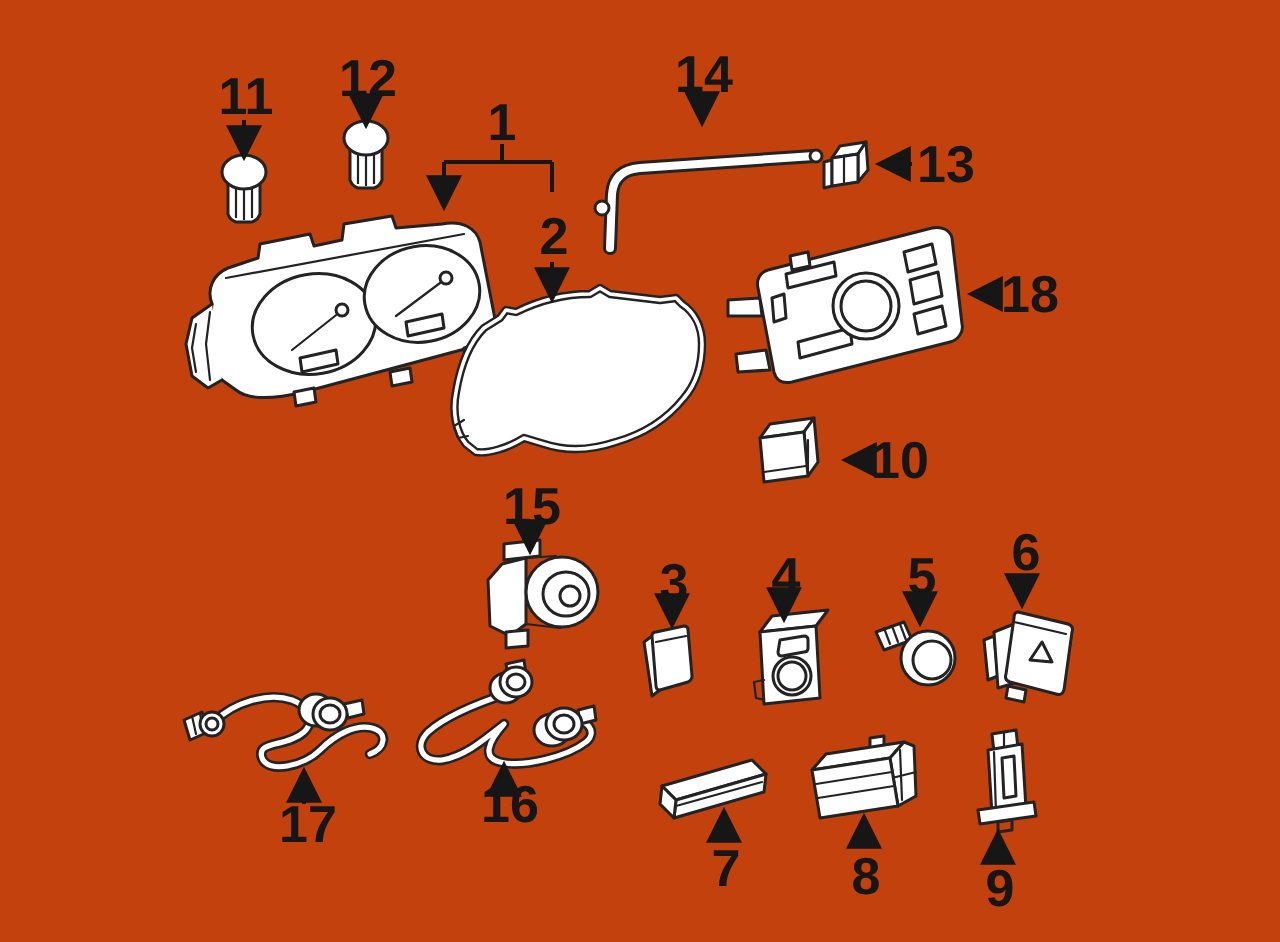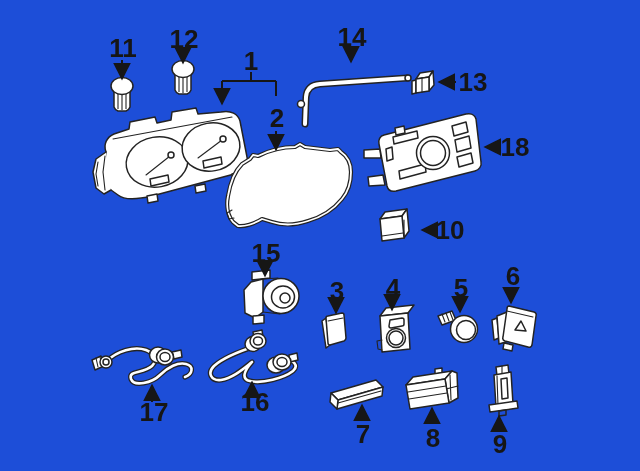--- a/index.html
+++ b/index.html
@@ -1,16 +1,16 @@
 <!DOCTYPE html>
 <html><head>
 <meta charset="utf-8">
 <style>
   html,body{margin:0;padding:0;background:#ffffff;}
-  .stage{position:relative;width:640px;height:471px;background:#1d4ed8;overflow:hidden;
+  .stage{position:relative;width:640px;height:471px;background:#c2410c;overflow:hidden;
          font-family:"Liberation Sans",sans-serif;}
   svg{position:absolute;left:0;top:0;}
   .ln{fill:none;stroke:#232323;stroke-width:1.5;stroke-linejoin:round;stroke-linecap:round;}
   .fw{fill:#ffffff;stroke:#232323;stroke-width:1.5;stroke-linejoin:round;stroke-linecap:round;}
   .thin{fill:none;stroke:#232323;stroke-width:1.1;stroke-linejoin:round;stroke-linecap:round;}
   .tube-o{fill:none;stroke:#232323;stroke-width:7;stroke-linecap:round;stroke-linejoin:round;}
   .tube-i{fill:none;stroke:#ffffff;stroke-width:4;stroke-linecap:round;stroke-linejoin:round;}
   .wire-o{fill:none;stroke:#232323;stroke-width:5.2;stroke-linecap:round;stroke-linejoin:round;}
   .wire-i{fill:none;stroke:#ffffff;stroke-width:2.6;stroke-linecap:round;stroke-linejoin:round;}
   .lead{fill:none;stroke:#161616;stroke-width:2;stroke-linecap:butt;}

